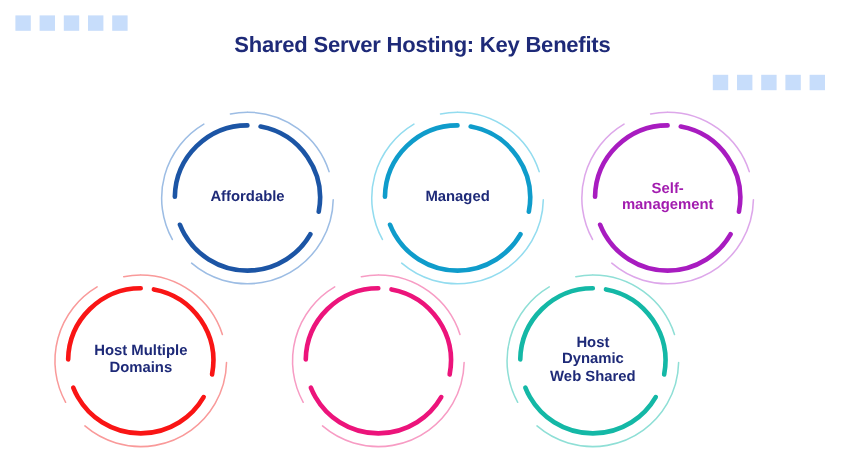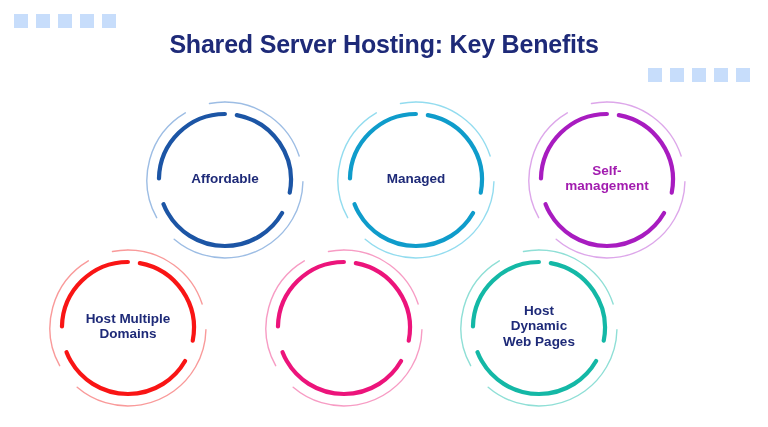--- a/index.html
+++ b/index.html
@@ -39,21 +39,21 @@
     background: #c7ddfb;
   }
 
   
   .slide-title {
     position: absolute;
     top: 30px;
     left: 0;
     width: 100%;
     text-align: center;
-    font-size: 25px;
+    font-size: 20px;
     font-weight: bold;
     letter-spacing: -0.2px;
     color: #1e2a78;
     white-space: nowrap;
   }
 
   
   .circles {
     position: absolute;
     top: 96px;
@@ -170,17 +170,17 @@
       </svg>
     </div>
 
     <div class="benefit r1c2">
       <svg viewBox="0 0 168 165">
         <path class="arc-outer" fill="none" stroke-width="1.4" stroke-linecap="round" d="M 84 6 A 78 78 0 1 1 83.9 6" stroke-dasharray="120 26 176 28" stroke-dashoffset="22" stroke="#8fdfd6"></path>
         <path class="arc-inner" fill="none" stroke-width="4.2" stroke-linecap="round" d="M 84 18 A 66 66 0 1 1 83.9 18" stroke-dasharray="104 22 148 26" stroke-dashoffset="-12" stroke="#14b8a6"></path>
       </svg>
       <div class="label" style="color: rgb(30, 42, 120);">Host
 Dynamic
-Web Pages</div>
+Web Shared</div>
     </div>
 
   </div>
 </div>
 
 </body></html>

